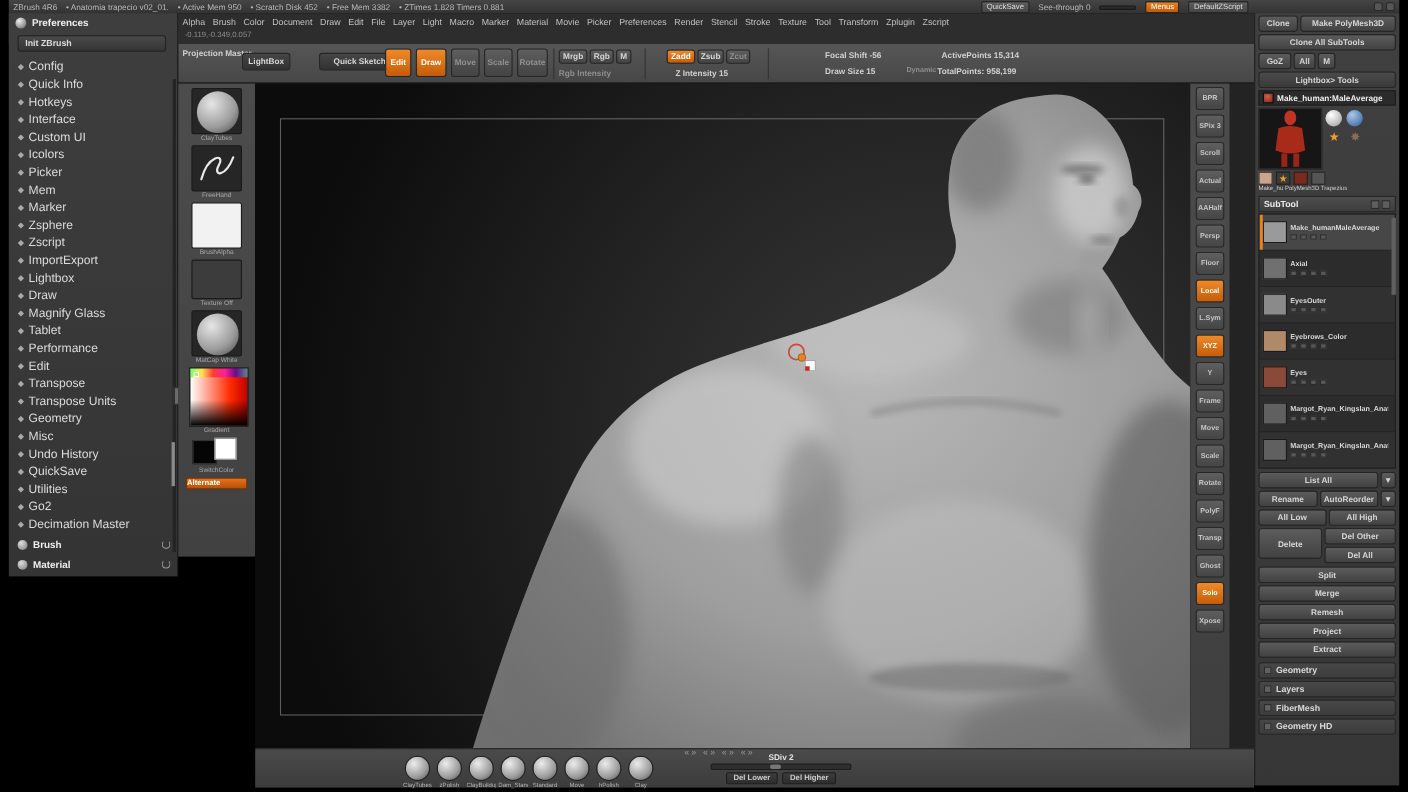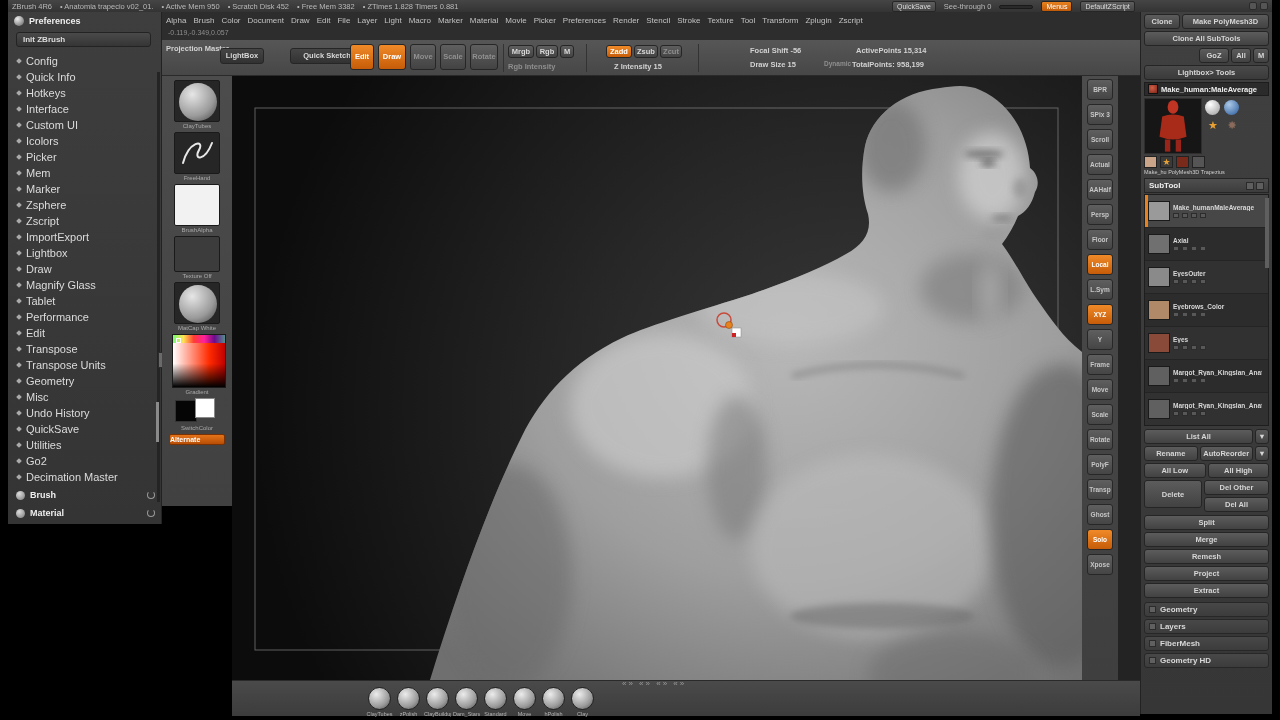--- a/index.html
+++ b/index.html
@@ -75,21 +75,21 @@
 
   
   #rightshelf { left:1082px; top:76px; width:36px; height:604px; background:linear-gradient(#4c4c4c,#3f3f3f); padding-top:3px; }
   .shelf-icon { width:26px; height:21px; margin:0 auto 4px auto; background:linear-gradient(#5f5f5f,#454545); border:1px solid #272727; border-radius:3px; display:flex; align-items:center; justify-content:center; font-size:6.5px; font-weight:bold; color:#c6c6c6; }
   .shelf-icon.active { background:linear-gradient(#f08a28,#c65c08); color:#fff; }
   #rightgap { left:1118px; top:76px; width:22px; height:604px; background:#232323; }
 
   
   #rightpanel { left:1140px; top:12px; width:132px; height:702px; background:linear-gradient(#404040,#363636); border-left:1px solid #222; padding:2px 3px; }
   .pbtn { background:linear-gradient(#5c5c5c,#424242); border:1px solid #252525; border-radius:3px; color:#d6d6d6; font-size:7.5px; font-weight:bold; text-align:center; padding:2px 1px; }
-  .r-row { display:flex; gap:2px; margin-bottom:2px;justify-content:flex-end; }
+  .r-row { display:flex; gap:2px; margin-bottom:2px; }
   .flex1 { flex:1; }
   #lightbox-tools { background:linear-gradient(#4a4a4a,#3a3a3a); }
   #current-tool { display:flex; align-items:center; gap:3px; background:#2b2b2b; border:1px solid #1d1d1d; padding:1px 3px; margin-bottom:2px; }
   #current-tool-thumb { width:10px; height:10px; background:radial-gradient(circle at 40% 35%, #d06048, #802418); border:1px solid #111; }
   #current-tool-name { font-size:7.5px; font-weight:bold; color:#eee; white-space:nowrap; overflow:hidden; }
   #quickpick { display:flex; gap:3px; margin-bottom:2px; }
   #big-thumb { width:58px; height:56px; background:#161616; border:1px solid #2e2e2e; position:relative; flex:none; }
   #qp-icons { display:grid; grid-template-columns:16px 16px; grid-gap:3px; align-content:start; padding-top:2px; }
   .mini-sphere { width:15px; height:15px; border-radius:50%; }
   .mini-star { font-size:11px; line-height:14px; text-align:center; }
@@ -797,13 +797,23 @@
       <div class="bb-item">
         <div class="bb-sphere"></div>
         <div class="bb-label">hPolish</div>
       </div>
 
       <div class="bb-item">
         <div class="bb-sphere"></div>
         <div class="bb-label">Clay</div>
       </div>
     </div>
+  <div id="sdiv-block">
+    <div id="sdiv-label">SDiv 2</div>
+    <div id="sdiv-slider">
+        <div id="sdiv-thumb"></div>
+      </div>
+    <div id="sdiv-btns">
+      <div class="sdiv-btn">Del Lower</div>
+      <div class="sdiv-btn">Del Higher</div>
+    </div>
+  </div>
 </div>
 
 </body></html>

